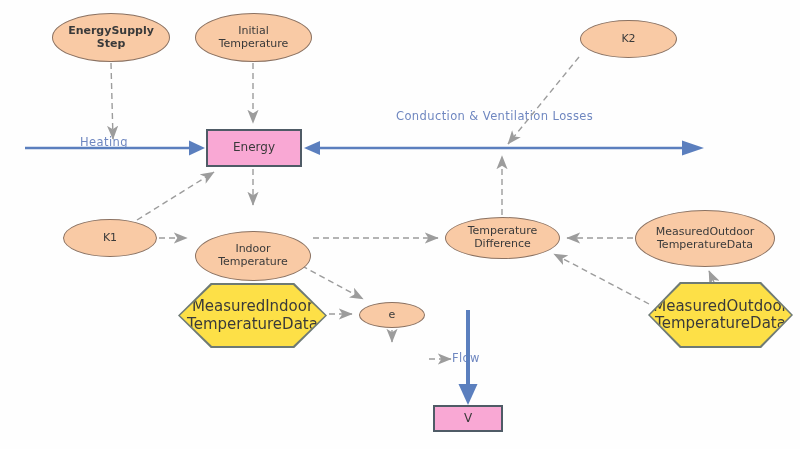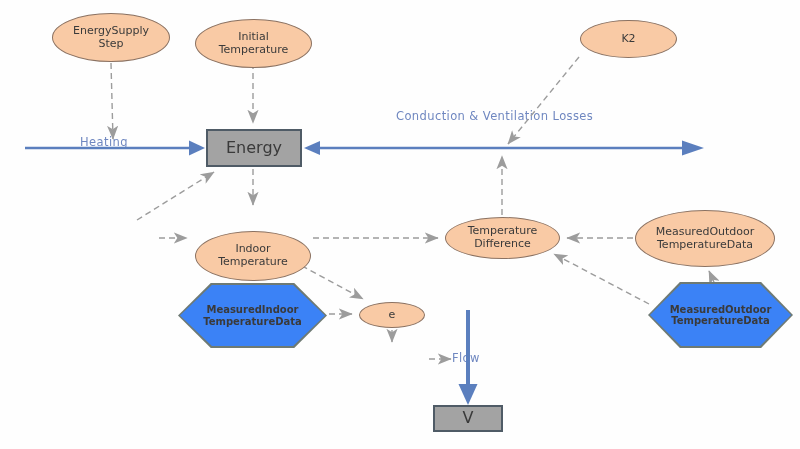--- a/index.html
+++ b/index.html
@@ -15,32 +15,32 @@
     white-space:nowrap;
   }
   
   .node{position:absolute;z-index:3;display:flex;align-items:center;justify-content:center;
     text-align:center;color:#3a3a3a;font-size:11px;line-height:1.15;white-space:pre-line;}
   .node-ellipse{
     background:#f9caa5;border:1.5px solid #8b7262;border-radius:50%;
     box-sizing:border-box;
   }
   .node-stock{
-    background:#a3a3a3;border:2px solid #4f5b66;box-sizing:border-box;font-size:16px;
+    background:#f9a8d4;border:2px solid #4f5b66;box-sizing:border-box;font-size:12px;
   }
   .hex{position:absolute;z-index:3;}
   .hex-outer{
     position:absolute;inset:0;background:#6e7a74;
     clip-path:polygon(0% 50%,22% 0%,78% 0%,100% 50%,78% 100%,22% 100%);
   }
   .hex-inner{
-    position:absolute;inset:2px;background:#3b82f6;
+    position:absolute;inset:2px;background:#fde047;
     clip-path:polygon(0% 50%,22% 0%,78% 0%,100% 50%,78% 100%,22% 100%);
     display:flex;align-items:center;justify-content:center;text-align:center;
-    color:#3a3a3a;font-size:10px;line-height:1.15;white-space:pre-line;font-weight:bold;
+    color:#3a3a3a;font-size:15px;line-height:1.15;white-space:pre-line;
   }
 </style>
 </head>
 <body>
 
 <div class="stage">
 
   <div class="flow-label" style="left:80px;top:129px;margin-top:6px;">Heating</div>
   <div class="flow-label" style="left:396px;top:109px;">Conduction &amp; Ventilation Losses</div>
   <div class="flow-label" style="left:452px;top:351px;">Flow</div>
@@ -76,25 +76,26 @@
     <line x1="502" y1="215" x2="502" y2="156" stroke="#9c9c9c" stroke-width="1.4" stroke-dasharray="6 4" marker-end="url(#ga)"></line>
     <line x1="293" y1="261" x2="363" y2="299" stroke="#9c9c9c" stroke-width="1.4" stroke-dasharray="6 4" marker-end="url(#ga)"></line>
     <line x1="329" y1="314" x2="352" y2="314" stroke="#9c9c9c" stroke-width="1.4" stroke-dasharray="6 4" marker-end="url(#ga)"></line>
     <line x1="392" y1="330" x2="392" y2="342" stroke="#9c9c9c" stroke-width="1.4" marker-end="url(#ga)"></line>
     <line x1="429" y1="359" x2="451" y2="359" stroke="#9c9c9c" stroke-width="1.4" stroke-dasharray="6 4" marker-end="url(#ga)"></line>
     <line x1="633" y1="238" x2="567" y2="238" stroke="#9c9c9c" stroke-width="1.4" stroke-dasharray="6 4" marker-end="url(#ga)"></line>
     <line x1="649" y1="304" x2="554" y2="254" stroke="#9c9c9c" stroke-width="1.4" stroke-dasharray="6 4" marker-end="url(#ga)"></line>
     <line x1="714" y1="282" x2="709" y2="271" stroke="#9c9c9c" stroke-width="1.4" stroke-dasharray="6 4" marker-end="url(#ga)"></line>
   </svg>
 
-  <div class="node node-ellipse" style="left:52px;top:13px;width:118px;height:49px;"><span>EnergySupply
+  <div class="node node-ellipse" style="left:52px;top:13px;width:118px;height:49px;font-weight:bold;"><span>EnergySupply
 Step</span></div>
-  <div class="node node-ellipse" style="left:195px;top:19px;width:117px;height:49px;"><span>Initial
+  <div class="node node-ellipse" style="left:195px;top:13px;width:117px;height:49px;"><span>Initial
 Temperature</span></div>
   <div class="node node-ellipse" style="left:580px;top:20px;width:97px;height:38px;"><span>K2</span></div>
+  <div class="node node-ellipse" style="left:63px;top:219px;width:94px;height:38px;"><span>K1</span></div>
   <div class="node node-ellipse" style="left:195px;top:231px;width:116px;height:50px;"><span>Indoor
 Temperature</span></div>
   <div class="node node-ellipse" style="left:445px;top:217px;width:115px;height:42px;"><span>Temperature
 Difference</span></div>
   <div class="node node-ellipse" style="left:635px;top:210px;width:140px;height:57px;"><span>MeasuredOutdoor
 TemperatureData</span></div>
   <div class="node node-ellipse" style="left:359px;top:302px;width:66px;height:26px;"><span>e</span></div>
 
   <div class="node node-stock" style="left:206px;top:129px;width:96px;height:38px;"><span>Energy</span></div>
   <div class="node node-stock" style="left:433px;top:405px;width:70px;height:27px;"><span>V</span></div>

